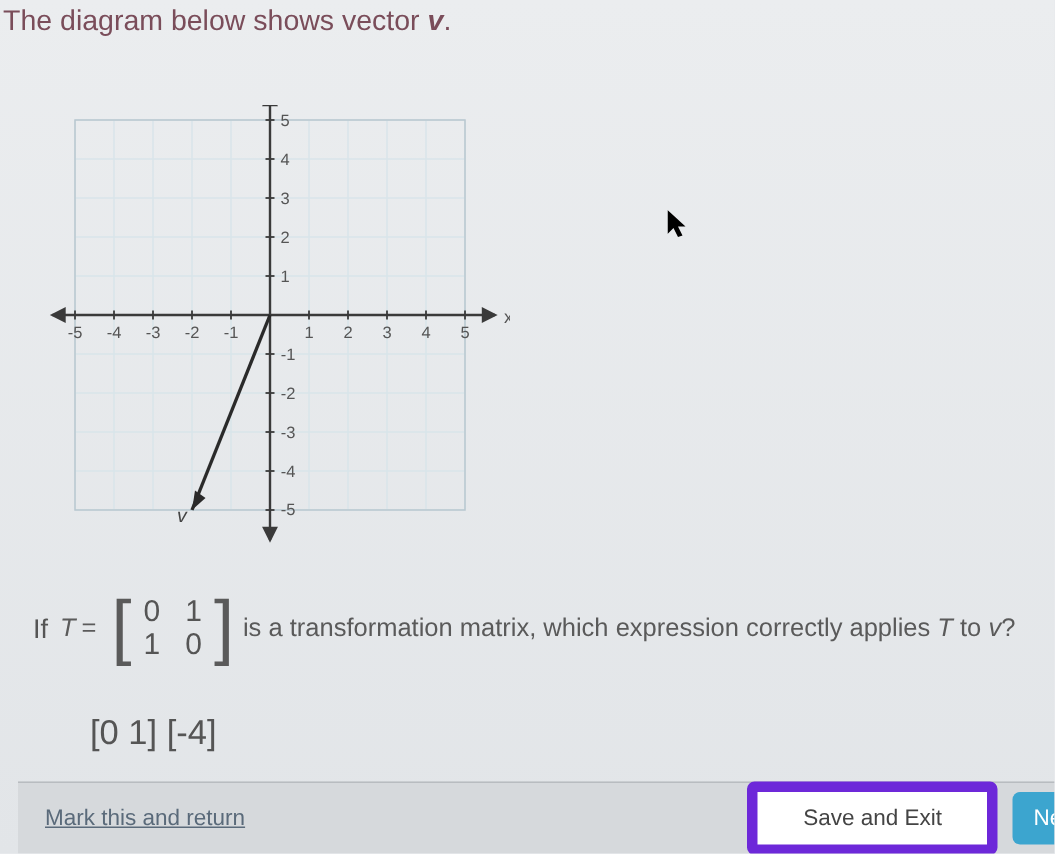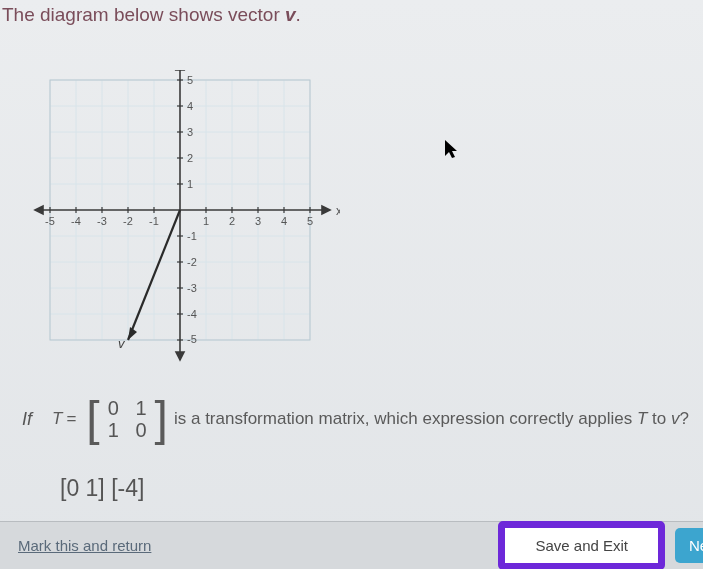--- a/index.html
+++ b/index.html
@@ -37,21 +37,21 @@
 .grid-svg { position: absolute; top: 0; left: 0; }
 .question-block {
   position: absolute;
   top: 395px;
   left: 22px;
   display: flex;
   align-items: center;
   font-size: 17px;
   color: #5b5b5b;
 }
-.if-label { font-size: 18px; color: #555; margin-right: 20px; font-style: italic; }
+.if-label { font-size: 18px; color: #555; margin-right: 8px; }
 .italic-var { font-style: italic; }
 .matrix {
   display: inline-flex;
   align-items: center;
   margin: 0 6px;
 }
 .bracket {
   font-size: 48px;
   line-height: 48px;
   font-weight: 300;
@@ -69,21 +69,21 @@
 .answer-fragment {
   position: absolute;
   top: 475px;
   left: 60px;
   font-size: 23px;
   color: #555;
 }
 .footer-bar {
   position: absolute;
   bottom: 0;
-  left: 0;
+  left: 12px;
   right: 0;
   height: 48px;
   background: #d6d9dc;
   border-top: 1px solid #b8bcc0;
   display: flex;
   align-items: center;
   padding: 0 18px;
   box-sizing: border-box;
 }
 .mark-return {

